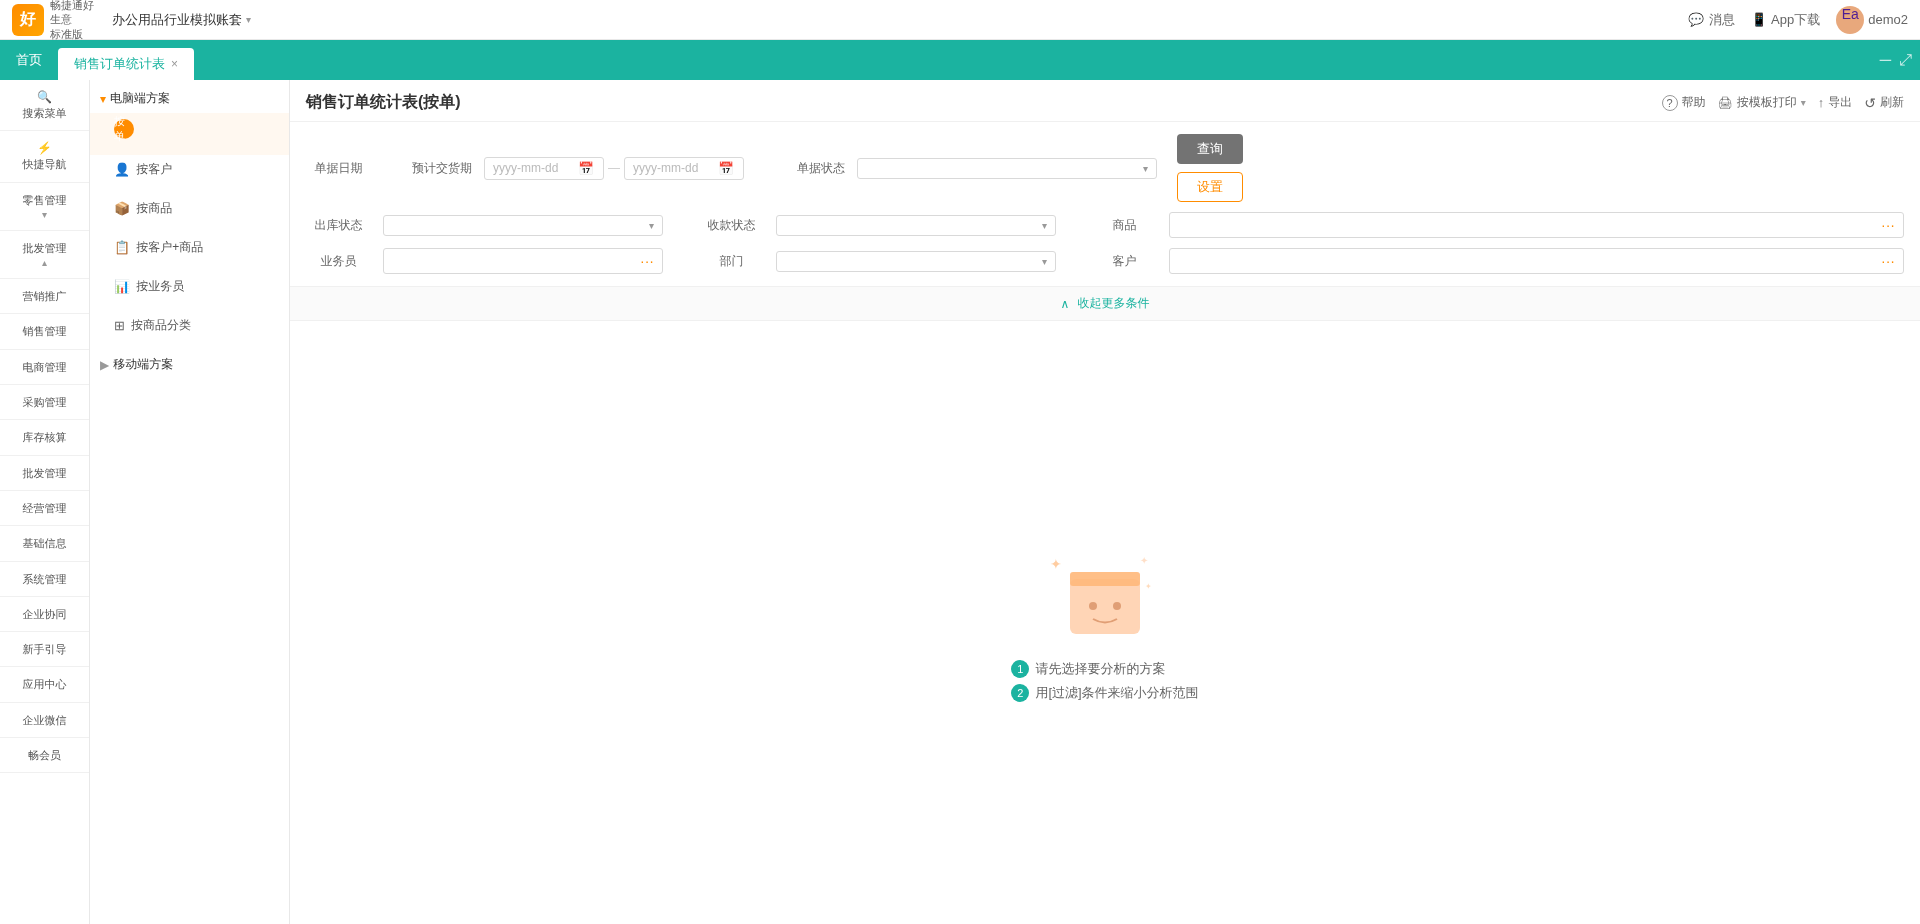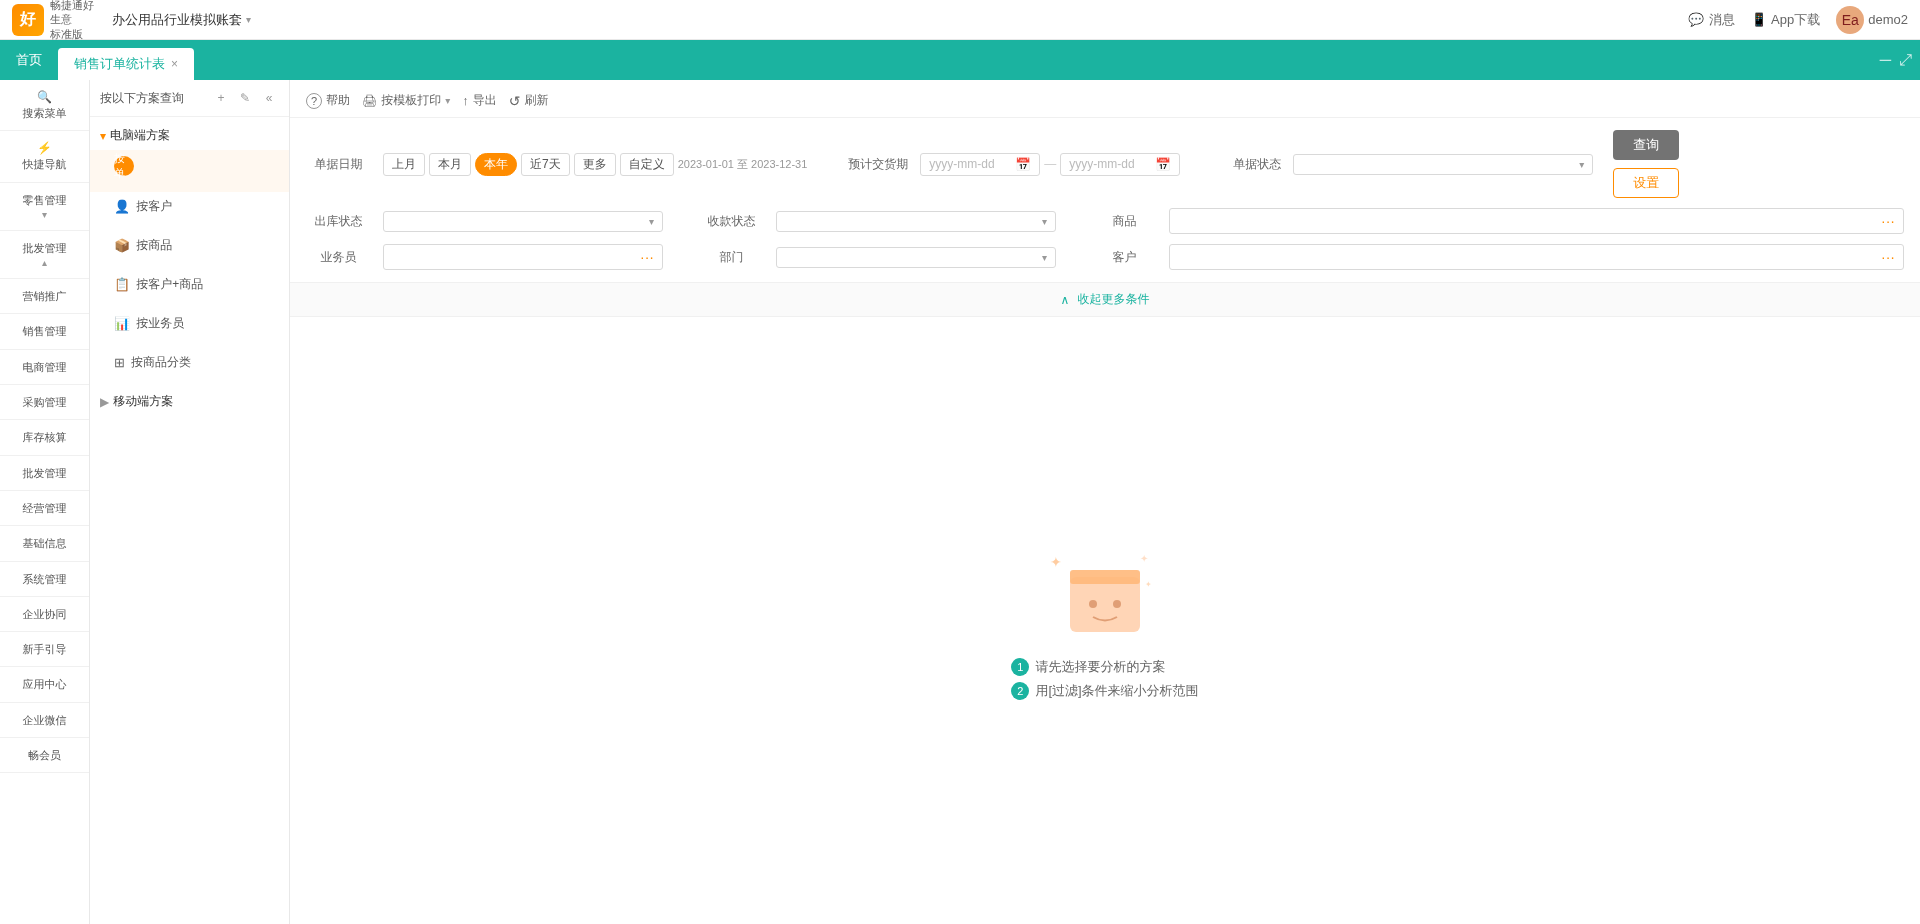--- a/index.html
+++ b/index.html
@@ -7,21 +7,21 @@
 
     
     .top-bar { height: 40px; background: #fff; display: flex; align-items: center; padding: 0 12px; border-bottom: 1px solid #e8e8e8; flex-shrink: 0; }
     .logo-area { display: flex; align-items: center; gap: 6px; width: 90px; }
     .logo-icon { width: 32px; height: 32px; background: linear-gradient(135deg, #ff8c00, #ffa500); border-radius: 6px; display: flex; align-items: center; justify-content: center; color: white; font-size: 16px; font-weight: bold; flex-shrink: 0; }
     .logo-text { font-size: 11px; color: #666; line-height: 1.3; }
     .workspace-selector { display: flex; align-items: center; gap: 4px; margin-left: 10px; font-size: 13px; color: #333; cursor: pointer; }
     .workspace-selector .arrow { color: #999; font-size: 10px; }
     .top-right { margin-left: auto; display: flex; align-items: center; gap: 16px; }
     .top-right-item { display: flex; align-items: center; gap: 4px; font-size: 13px; color: #666; cursor: pointer; }
-    .avatar { width: 28px; height: 28px; border-radius: 50%; background: #e8a87c; display: flex; align-items: center; justify-content: center; color: #7f1d1d; font-size: 12px; overflow: hidden; }
+    .avatar { width: 28px; height: 28px; border-radius: 50%; background: #e8a87c; display: flex; justify-content: center; color: #4c1d95; font-size: 12px; overflow: hidden; }
 
     
     .tab-bar { height: 40px; background: #1bb3a0; display: flex; align-items: stretch; flex-shrink: 0; }
     .tab { display: flex; align-items: center; padding: 0 16px; cursor: pointer; color: rgba(255,255,255,0.8); font-size: 13px; gap: 6px; }
     .tab.home { color: white; font-weight: 500; text-align: center; }
     .tab.active { background: white; color: #1bb3a0; border-radius: 4px 4px 0 0; font-weight: 500; margin-top: 8px; }
     .tab .close-btn { font-size: 12px; color: #999; cursor: pointer; }
     .tab-bar-right { margin-left: auto; display: flex; align-items: center; padding-right: 8px; gap: 8px; }
     .tab-bar-btn { color: rgba(255,255,255,0.8); cursor: pointer; font-size: 16px; }
 
@@ -202,28 +202,20 @@
       <span class="label">企业微信</span>
     </div>
     <div class="sidebar-item">
       <span class="label">畅会员</span>
     </div>
   </div>
 
   <div class="page-area">
 
     <div class="left-panel">
-      <div class="left-panel-header">
-        <span class="left-panel-title">按以下方案查询</span>
-        <div class="left-panel-actions">
-          <span title="添加">+</span>
-          <span title="编辑">✎</span>
-          <span title="收起">«</span>
-        </div>
-      </div>
       <div class="tree-section">
         <div class="tree-parent">
           <span style="color:#ff8c00;">▾</span>
           <span>电脑端方案</span>
         </div>
         <div class="tree-child active">
           <div class="orange-dot">
             <span>按单</span>
           </div>
         </div>
@@ -250,20 +242,21 @@
         <div class="tree-parent">
           <span style="color:#999;">▶</span>
           <span>移动端方案</span>
         </div>
       </div>
     </div>
 
     <div class="right-content">
 
       <div class="page-header">
+        <span class="page-title">销售订单统计表(按单)</span>
         <div class="page-actions">
           <div class="page-action-btn">
             <span style="width:16px;height:16px;border-radius:50%;border:1px solid #999;display:inline-flex;align-items:center;justify-content:center;font-size:11px;color:#666;">?</span>
             <span>帮助</span>
           </div>
           <div class="page-action-btn">
             <span>🖨</span>
             <span>按模板打印</span>
             <span style="font-size:10px;color:#999;">▾</span>
           </div>
@@ -275,29 +268,20 @@
             <span style="font-size:14px;">↺</span>
             <span>刷新</span>
           </div>
         </div>
       </div>
 
       <div class="filter-area">
 
         <div class="filter-row">
           <span class="filter-label">单据日期</span>
-          <div class="date-filter-group">
-            <button class="date-btn">上月</button>
-            <button class="date-btn">本月</button>
-            <button class="date-btn active">本年</button>
-            <button class="date-btn">近7天</button>
-            <button class="date-btn">更多</button>
-            <button class="date-btn">自定义</button>
-            <span class="date-range-text">2023-01-01 至 2023-12-31</span>
-          </div>
 
           <span class="filter-label-wide" style="margin-left:24px;">预计交货期</span>
           <div class="date-input">
             <div class="date-field">
               <span style="color:#bbb;font-size:12px;">yyyy-mm-dd</span>
               <span class="cal-icon">📅</span>
             </div>
             <span class="dash">—</span>
             <div class="date-field">
               <span style="color:#bbb;font-size:12px;">yyyy-mm-dd</span>

